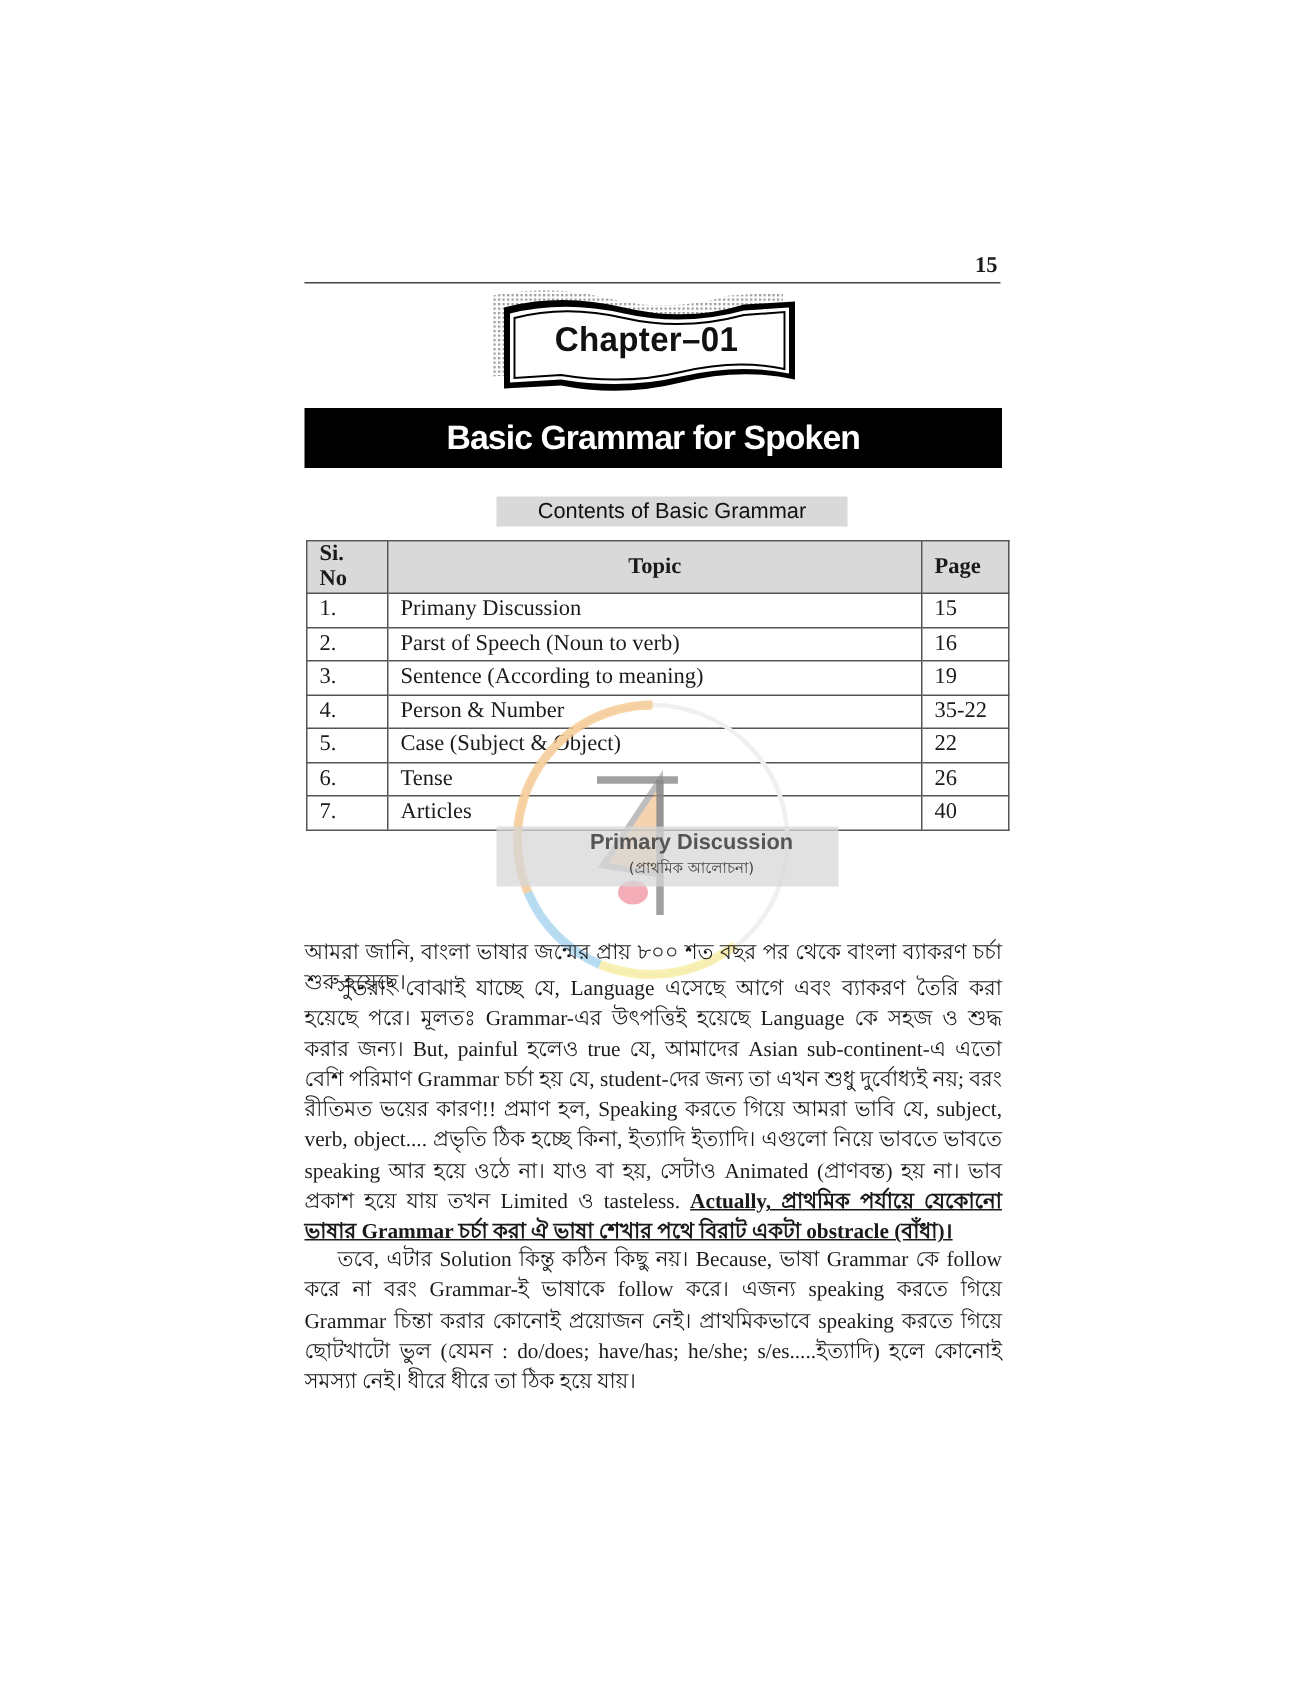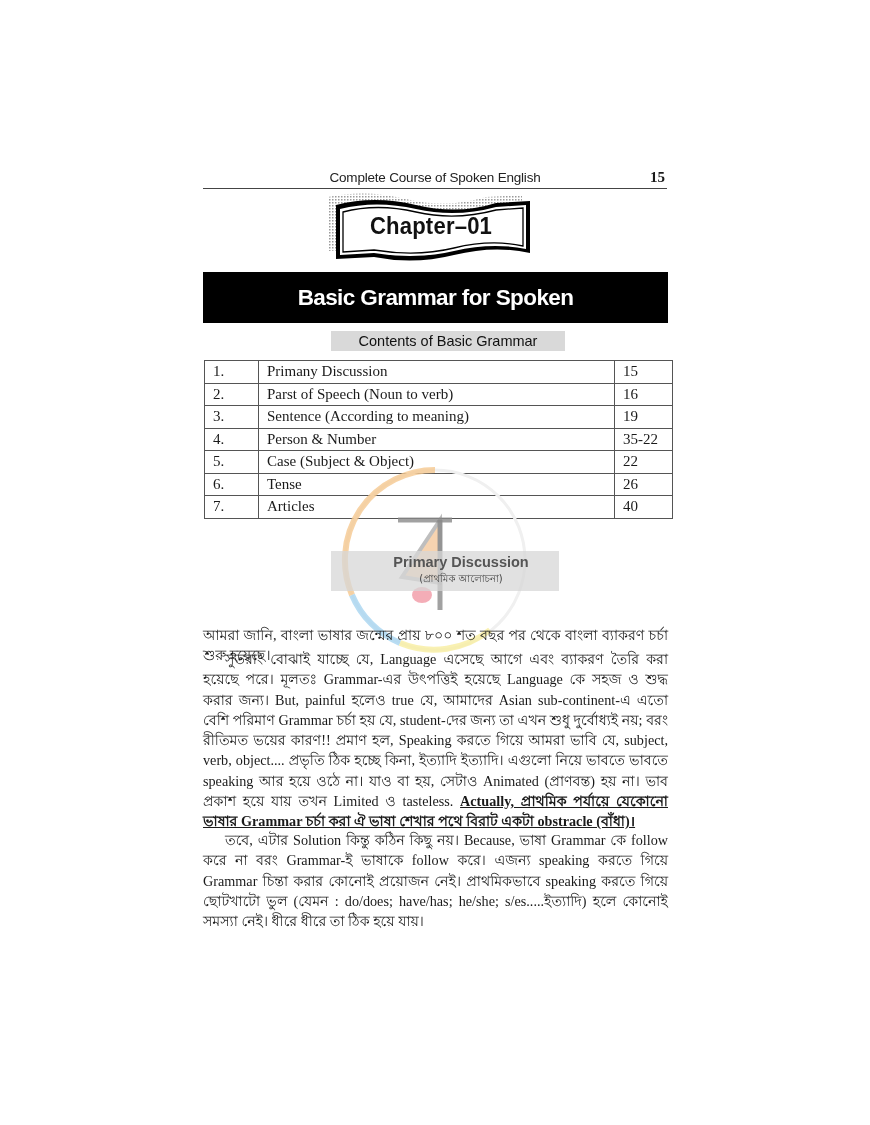--- a/index.html
+++ b/index.html
@@ -12,21 +12,21 @@
                    font-family:"Liberation Sans", sans-serif; font-size:13.5px; color:#222; letter-spacing:-0.2px; }
   .page-number { position:absolute; right:2px; top:-1px; font-family:"Liberation Serif", serif;
                  font-weight:bold; font-size:15px; }
 
   .chapter-banner { position:absolute; left:326px; top:193px; width:210px; height:68px; }
   .chapter-banner svg { position:absolute; left:0; top:0; }
   .chapter-label { position:absolute; left:0; right:0; top:20px; text-align:center;
                    font-family:"Liberation Sans", sans-serif; font-weight:bold; font-size:23px;
                    color:#111; letter-spacing:0.2px; transform:scaleX(0.96); }
 
-  .section-bar { position:absolute; left:203px; top:272px; width:465px; height:51px; background:#000;
+  .section-bar { position:absolute; left:203px; top:272px; width:465px; height:40px; background:#000;
                  display:flex; align-items:center; justify-content:center; }
   .section-title { color:#fff; font-family:"Liberation Sans", sans-serif; font-weight:bold;
                    font-size:22.5px; letter-spacing:-0.6px; }
 
   .contents-caption { position:absolute; left:331px; top:331px; width:234px; height:20px;
                       background:#d9d9d9; display:flex; align-items:center; justify-content:center; }
   .contents-caption span { font-family:"Liberation Sans", sans-serif; font-weight:normal; font-size:14.5px; color:#111; }
 
   table.toc { position:absolute; left:204px; top:360px; width:469px; border-collapse:collapse;
               font-family:"Liberation Serif", serif; font-size:15px; }
@@ -49,21 +49,20 @@
   .body-text p { margin:0; }
   .p1 { top:625px; }
   .p2 { top:649px; text-indent:22px; }
   .p3 { top:830px; text-indent:22px; }
   .emph { font-weight:bold; text-decoration:underline;margin-top:12px; }
 </style>
 </head>
 <body>
 
 <div class="running-head">
-  <span class="running-title">Complete Course of Spoken English</span>
   <span class="page-number">15</span>
 </div>
 
 <div class="chapter-banner">
   <svg width="210" height="68" viewBox="0 0 210 68">
     <defs>
       <pattern id="dots" width="3" height="3" patternUnits="userSpaceOnUse">
         <rect width="3" height="3" fill="#ffffff"></rect>
         <rect width="1.5" height="1.5" fill="#9a9a9a"></rect>
       </pattern>
@@ -84,20 +83,25 @@
   <span>Contents of Basic Grammar</span>
 </div>
 
 <table class="toc">
   <colgroup>
       <col class="c1">
       <col class="c2">
       <col class="c3">
     </colgroup>
   <tbody>
+      <tr>
+    <th>Si. No</th>
+    <th class="topic-head">Topic</th>
+    <th>Page</th>
+  </tr>
   <tr>
     <td>1.</td>
     <td>Primany Discussion</td>
     <td>15</td>
   </tr>
   <tr>
     <td>2.</td>
     <td>Parst of Speech (Noun to verb)</td>
     <td>16</td>
   </tr>

